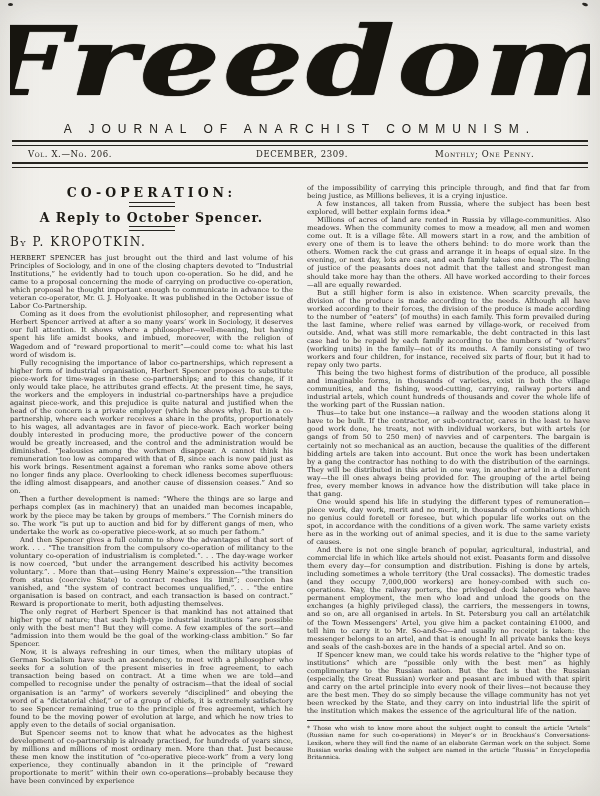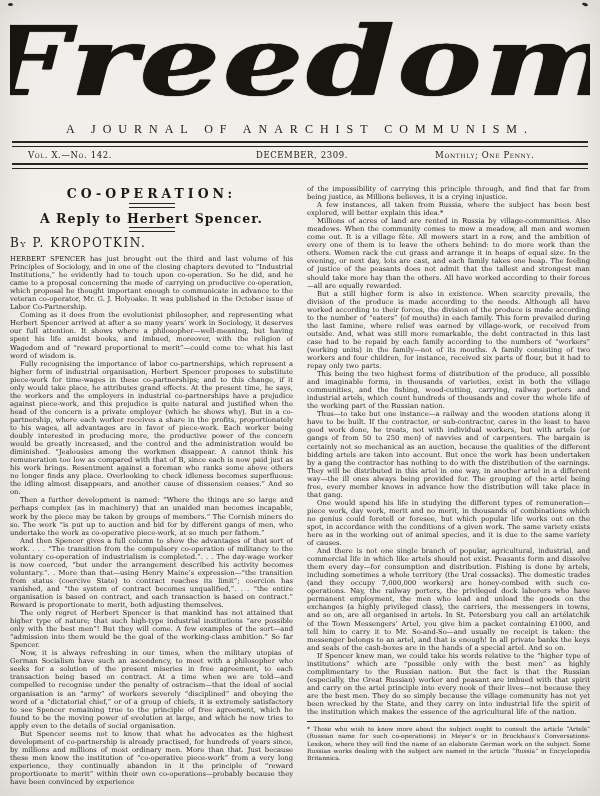--- a/index.html
+++ b/index.html
@@ -26,21 +26,21 @@
     font-family:"DejaVu Serif", serif;
     font-style:italic;font-weight:bold;
     font-size:96px;line-height:1;
     transform:scaleX(1.32);transform-origin:center;
     letter-spacing:2px;color:#17150f;
     text-shadow:0 0 1px #17150f, 1px 0 0 #17150f;
     white-space:nowrap;
   }
   .masthead-subtitle{
     text-align:center;font-size:12px;letter-spacing:7px;
-    font-family:Liberation Serif, serif;color:#23211c;
+    font-family:Liberation Sans, sans-serif;color:#23211c;
     margin:2px 0 4px 0;white-space:nowrap;
   }
   .double-rule{height:3px;border-top:2px solid #26241f;border-bottom:1px solid #26241f;margin:0 2px;}
   .issue-line{
     display:flex;align-items:center;
     font-size:8.5px;letter-spacing:.6px;
     font-variant:small-caps;
     padding:3px 14px 3px 18px;color:#23211c;
   }
   .issue-line .cell{flex:1;}
@@ -86,49 +86,49 @@
   <div class="speck s2"></div>
 
   <div class="masthead">
     <span class="masthead-title">Freedom</span>
   </div>
   <div class="masthead-subtitle">A  JOURNAL  OF  ANARCHIST  COMMUNISM.</div>
 
   <div class="double-rule"></div>
 
   <div class="issue-line">
-    <span class="cell c-left">Vol. X.—No. 142.</span>
+    <span class="cell c-left">Vol. X.—No. 206.</span>
     <span class="cell c-mid">DECEMBER, 2309.</span>
     <span class="cell c-right">Monthly; One Penny.</span>
   </div>
 
   <div class="double-rule"></div>
 
   <div class="columns">
 
     <div class="col">
       <div class="article-title">CO-OPERATION:</div>
       <div class="short-rule"></div>
-      <div class="article-subtitle">A Reply to Herbert Spencer.</div>
+      <div class="article-subtitle">A Reply to October Spencer.</div>
       <div class="short-rule"></div>
       <div class="article-byline">By P. KROPOTKIN.</div>
 
       <p class="noindent">HERBERT SPENCER has just brought out the third and last volume of his Principles of Sociology, and in one of the closing chapters devoted to “Industrial Institutions,” he evidently had to touch upon co-operation. So he did, and he came to a proposal concerning the mode of carrying on productive co-operation, which proposal he thought important enough to communicate in advance to the veteran co-operator, Mr. G. J. Holyoake. It was published in the October issue of Labor Co-Partnership.</p>
       <p>Coming as it does from the evolutionist philosopher, and representing what Herbert Spencer arrived at after a so many years’ work in Sociology, it deserves our full attention. It shows where a philosopher—well-meaning, but having spent his life amidst books, and imbued, moreover, with the religion of Wagedom and of “reward proportional to merit”—could come to: what his last word of wisdom is.</p>
       <p>Fully recognising the importance of labor co-partnerships, which represent a higher form of industrial organisation, Herbert Spencer proposes to substitute piece-work for time-wages in these co-partnerships; and to this change, if it only would take place, he attributes grand effects. At the present time, he says, the workers and the employers in industrial co-partnerships have a prejudice against piece-work, and this prejudice is quite natural and justified when the head of the concern is a private employer (which he shows why). But in a co-partnership, where each worker receives a share in the profits, proportionately to his wages, all advantages are in favor of piece-work. Each worker being doubly interested in producing more, the productive power of the concern would be greatly increased, and the control and the administration would be diminished. “Jealousies among the workmen disappear. A cannot think his remuneration too low as compared with that of B, since each is now paid just as his work brings. Resentment against a foreman who ranks some above others no longer finds any place. Overlooking to check idleness becomes superfluous: the idling almost disappears, and another cause of dissension ceases.” And so on.</p>
       <p>Then a further development is named: “Where the things are so large and perhaps complex (as in machinery) that an unaided man becomes incapable, work by the piece may be taken by groups of members.” The Cornish miners do so. The work “is put up to auction and bid for by different gangs of men, who undertake the work as co-operative piece-work, at so much per fathom.”</p>
       <p>And then Spencer gives a full column to show the advantages of that sort of work. . . . “The transition from the compulsory co-operation of militancy to the voluntary co-operation of industrialism is completed.”. . . The day-wage worker is now coerced, “but under the arrangement described his activity becomes voluntary.”. . More than that—using Henry Maine’s expression—“the transition from status (coercive State) to contract reaches its limit”; coercion has vanished, and “the system of contract becomes unqualified,”. . . “the entire organisation is based on contract, and each transaction is based on contract.” Reward is proportionate to merit, both adjusting themselves.</p>
       <p>The only regret of Herbert Spencer is that mankind has not attained that higher type of nature; that such high-type industrial institutions “are possible only with the best men”! But they will come. A few examples of the sort—and “admission into them would be the goal of the working-class ambition.” So far Spencer.</p>
       <p>Now, it is always refreshing in our times, when the military utopias of German Socialism have such an ascendency, to meet with a philosopher who seeks for a solution of the present miseries in free agreement, to each transaction being based on contract. At a time when we are told—and compelled to recognise under the penalty of ostracism—that the ideal of social organisation is an “army” of workers severely “disciplined” and obeying the word of a “dictatorial chief,” or of a group of chiefs, it is extremely satisfactory to see Spencer remaining true to the principle of free agreement, which he found to be the moving power of evolution at large, and which he now tries to apply even to the details of social organisation.</p>
       <p>But Spencer seems not to know that what he advocates as the highest development of co-partnership is already practised, for hundreds of years since, by millions and millions of most ordinary men. More than that. Just because these men know the institution of “co-operative piece-work” from a very long experience, they continually abandon in it the principle of “reward proportionate to merit” within their own co-operations—probably because they have been convinced by experience</p>
     </div>
 
     <div class="col">
       <p class="noindent">of the impossibility of carrying this principle through, and find that far from being justice, as Millions believes, it is a crying injustice.</p>
-      <p>A few instances, all taken from Russia, where the subject has been best explored, will better explain this idea.*</p>
+      <p>A few instances, all taken from Russia, where the subject has been best explored, will better explain forms idea.*</p>
       <p>Millions of acres of land are rented in Russia by village-communities. Also meadows. When the community comes to mow a meadow, all men and women come out. It is a village fête. All mowers start in a row, and the ambition of every one of them is to leave the others behind: to do more work than the others. Women rack the cut grass and arrange it in heaps of equal size. In the evening, or next day, lots are cast, and each family takes one heap. The feeling of justice of the peasants does not admit that the tallest and strongest man should take more hay than the others. All have worked according to their forces—all are equally rewarded.</p>
       <p>But a still higher form is also in existence. When scarcity prevails, the division of the produce is made according to the needs. Although all have worked according to their forces, the division of the produce is made according to the number of “eaters” (of mouths) in each family. This form prevailed during the last famine, where relief was earned by village-work, or received from outside. And, what was still more remarkable, the debt contracted in this last case had to be repaid by each family according to the numbers of “workers” (working units) in the family—not of its mouths. A family consisting of two workers and four children, for instance, received six parts of flour, but it had to repay only two parts.</p>
       <p>This being the two highest forms of distribution of the produce, all possible and imaginable forms, in thousands of varieties, exist in both the village communities, and the fishing, wood-cutting, carrying, railway porters and industrial artels, which count hundreds of thousands and cover the whole life of the working part of the Russian nation.</p>
       <p>Thus—to take but one instance—a railway and the wooden stations along it have to be built. If the contractor, or sub-contractor, cares in the least to have good work done, he treats, not with individual workers, but with artels (or gangs of from 50 to 250 men) of navvies and of carpenters. The bargain is certainly not so mechanical as an auction, because the qualities of the different bidding artels are taken into account. But once the work has been undertaken by a gang the contractor has nothing to do with the distribution of the earnings. They will be distributed in this artel in one way, in another artel in a different way—the ill ones always being provided for. The grouping of the artel being free, every member knows in advance how the distribution will take place in that gang.</p>
       <p>One would spend his life in studying the different types of remuneration—piece work, day work, merit and no merit, in thousands of combinations which no genius could foretell or foresee, but which popular life works out on the spot, in accordance with the conditions of a given work. The same variety exists here as in the working out of animal species, and it is due to the same variety of causes.</p>
       <p>And there is not one single branch of popular, agricultural, industrial, and commercial life in which like artels should not exist. Peasants form and dissolve them every day—for consumption and distribution. Fishing is done by artels, including sometimes a whole territory (the Ural cossacks). The domestic trades (and they occupy 7,000,000 workers) are honey-combed with such co-operations. Nay, the railway porters, the privileged dock laborers who have permanent employment, the men who load and unload the goods on the exchanges (a highly privileged class), the carriers, the messengers in towns, and so on, are all organised in artels. In St. Petersburg you call an artélatchik of the Town Messengers’ Artel, you give him a packet containing £1000, and tell him to carry it to Mr. So-and-So—and usually no receipt is taken: the messenger belongs to an artel, and that is enough! In all private banks the keys and seals of the cash-boxes are in the hands of a special artel. And so on.</p>
       <p>If Spencer knew man, we could take his words relative to the “higher type of institutions” which are “possible only with the best men” as highly complimentary to the Russian nation. But the fact is that the Russian (especially, the Great Russian) worker and peasant are imbued with that spirit and carry on the artel principle into every nook of their lives—not because they are the best men. They do so simply because the village community has not yet been wrecked by the State, and they carry on into industrial life the spirit of the institution which makes the essence of the agricultural life of the nation.</p>
 
       <div class="footnote">
         <p class="noindent">* Those who wish to know more about the subject ought to consult the article “Artels” (Russian name for such co-operations) in Meyer’s or in Brockhaus’s Conversations-Lexikon, where they will find the name of an elaborate German work on the subject. Some Russian works dealing with the subject are named in the article “Russia” in Encyclopedia Britannica.</p>

